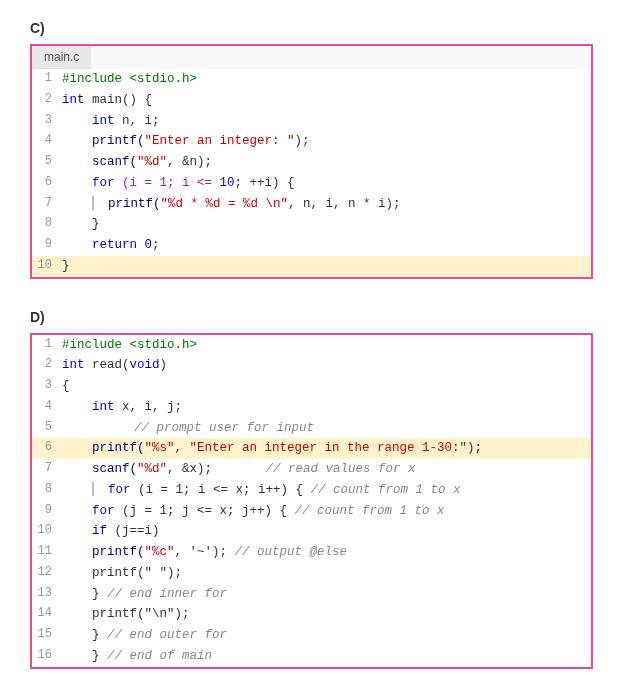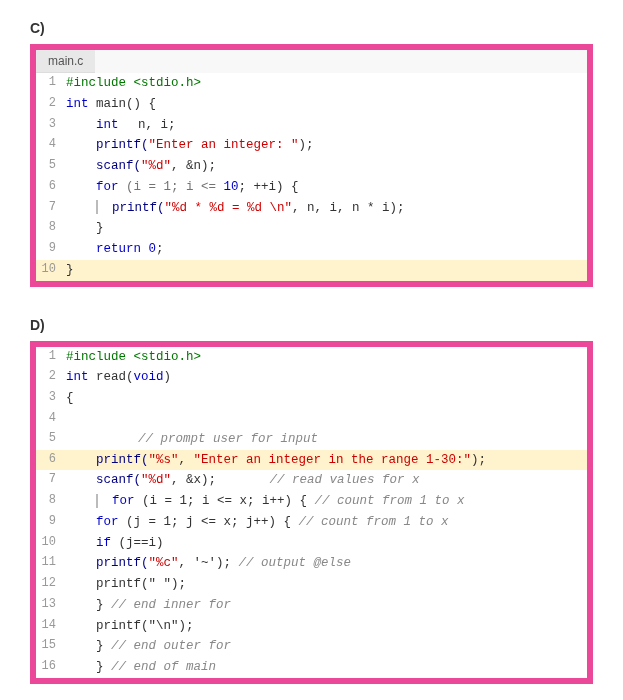--- a/index.html
+++ b/index.html
@@ -15,21 +15,21 @@
 
     .section-label {
       font-family: Arial, sans-serif;
       font-weight: bold;
       font-size: 14px;
       color: #333;
       margin-bottom: 8px;
     }
 
     .code-block {
-      border: 6px solid #ec4899;
+      border: 2px solid #ec4899;
       background: #f8f8f8;
       margin-bottom: 30px;
       width: 100%;
     }
 
     .file-tab {
       background: #e8e8e8;
       border-bottom: 1px solid #ddd;
       padding: 4px 12px;
       font-family: Arial, sans-serif;
@@ -84,33 +84,33 @@
       <div class="code-line">
         <span class="line-num">1</span>
         <span class="line-content"><span style="color: rgb(0, 119, 0);">#include &lt;stdio.h&gt;</span></span>
       </div>
       <div class="code-line">
         <span class="line-num">2</span>
         <span class="line-content"><span style="color: rgb(0, 0, 204);">int </span><span style="color: rgb(51, 51, 51);">main() {</span></span>
       </div>
       <div class="code-line">
         <span class="line-num">3</span>
-        <span class="line-content"><span style="color: rgb(51, 51, 51);">    </span><span style="color: rgb(0, 0, 204);">int</span><span style="color: rgb(51, 51, 51); margin-left: 12px;"> n, i;</span></span>
+        <span class="line-content"><span style="color: rgb(51, 51, 51);">    </span><span style="color: rgb(0, 0, 204);">int</span><span style="color: rgb(51, 51, 51);"> n, i;</span></span>
       </div>
       <div class="code-line">
         <span class="line-num">4</span>
         <span class="line-content"><span style="color: rgb(51, 51, 51);">    </span><span style="color: rgb(0, 0, 128);">printf(</span><span style="color: rgb(204, 0, 0);">"Enter an integer: "</span><span style="color: rgb(51, 51, 51);">);</span></span>
       </div>
       <div class="code-line">
         <span class="line-num">5</span>
         <span class="line-content"><span style="color: rgb(51, 51, 51);">    </span><span style="color: rgb(0, 0, 128);">scanf(</span><span style="color: rgb(204, 0, 0);">"%d"</span><span style="color: rgb(51, 51, 51);">, &amp;n);</span></span>
       </div>
       <div class="code-line">
         <span class="line-num">6</span>
-        <span class="line-content"><span style="color: rgb(51, 51, 51);">    </span><span style="color: rgb(0, 0, 204);">for</span><span style="color: #737373;"> (i = 1; i &lt;= </span><span style="color: rgb(0, 0, 204);">10</span><span style="color: rgb(51, 51, 51);">; ++i) {</span></span>
+        <span class="line-content"><span style="color: rgb(51, 51, 51);">    </span><span style="color: rgb(0, 0, 204);">for</span><span style="color: #a21caf;"> (i = 1; i &lt;= </span><span style="color: rgb(0, 0, 204);">10</span><span style="color: rgb(51, 51, 51);">; ++i) {</span></span>
       </div>
       <div class="code-line">
         <span class="line-num">7</span>
         <span class="line-content"><span style="color: rgb(51, 51, 51);">    </span><span style="display: inline-block; width: 2px; height: 14px; border-left: 2px solid rgb(187, 187, 187); margin-right: 14px; vertical-align: middle;"></span><span style="color: rgb(0, 0, 128);">printf(</span><span style="color: rgb(204, 0, 0);">"%d * %d = %d \n"</span><span style="color: rgb(51, 51, 51);">, n, i, n * i);</span></span>
       </div>
       <div class="code-line">
         <span class="line-num">8</span>
         <span class="line-content"><span style="color: rgb(51, 51, 51);">    </span><span style="color: rgb(51, 51, 51);">}</span></span>
       </div>
       <div class="code-line">
@@ -135,20 +135,21 @@
       <div class="code-line">
         <span class="line-num">2</span>
         <span class="line-content"><span style="color: rgb(0, 0, 204);">int </span><span style="color: rgb(51, 51, 51);">read(</span><span style="color: rgb(0, 0, 204);">void</span><span style="color: rgb(51, 51, 51);">)</span></span>
       </div>
       <div class="code-line">
         <span class="line-num">3</span>
         <span class="line-content"><span style="color: rgb(51, 51, 51);">{</span></span>
       </div>
       <div class="code-line">
         <span class="line-num">4</span>
+        <span class="line-content"><span style="color: rgb(51, 51, 51);">    </span><span style="color: rgb(0, 0, 204);">int</span><span style="color: rgb(51, 51, 51);"> x, i, j;</span></span>
       </div>
       <div class="code-line">
         <span class="line-num">5</span>
         <span class="line-content"><span style="color: rgb(51, 51, 51);">    </span><span style="color: rgb(136, 136, 136); font-style: italic; margin-left: 42px;">// prompt user for input</span></span>
       </div>
       <div class="code-line highlighted">
         <span class="line-num">6</span>
         <span class="line-content"><span style="color: rgb(51, 51, 51);">    </span><span style="color: rgb(0, 0, 128);">printf(</span><span style="color: rgb(204, 0, 0);">"%s"</span><span style="color: rgb(51, 51, 51);">, </span><span style="color: rgb(204, 0, 0);">"Enter an integer in the range 1-30:"</span><span style="color: rgb(51, 51, 51);">);</span></span>
       </div>
       <div class="code-line">

